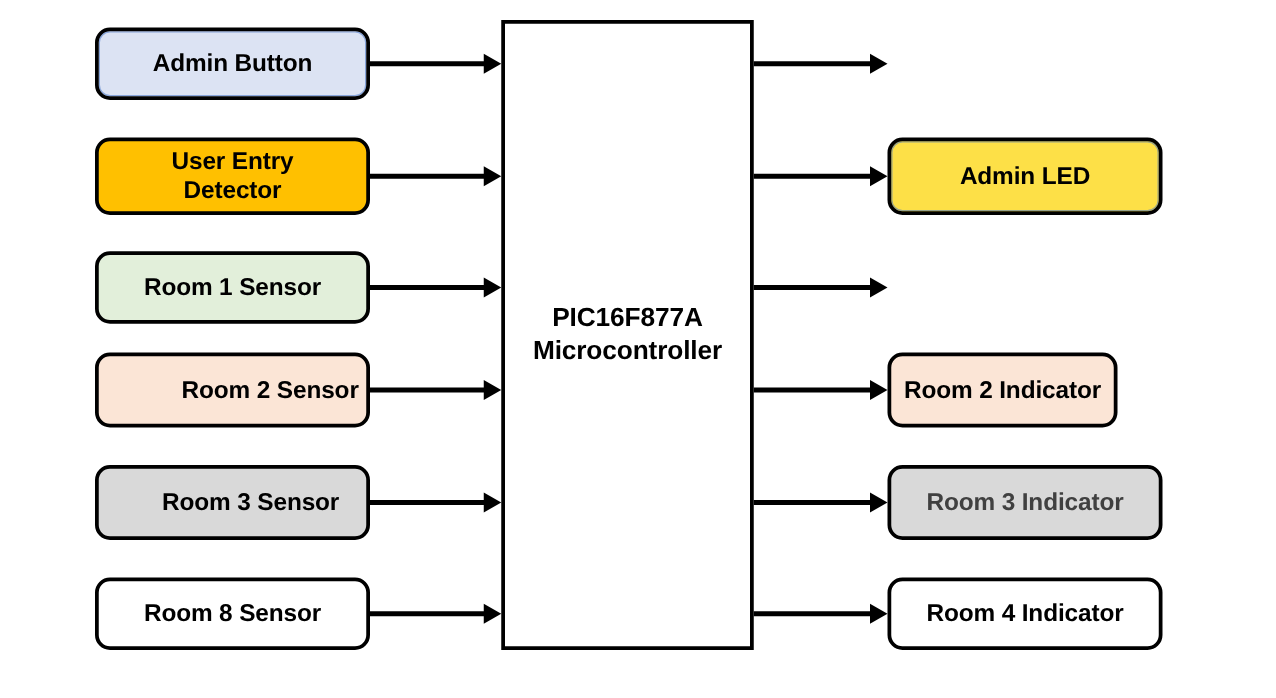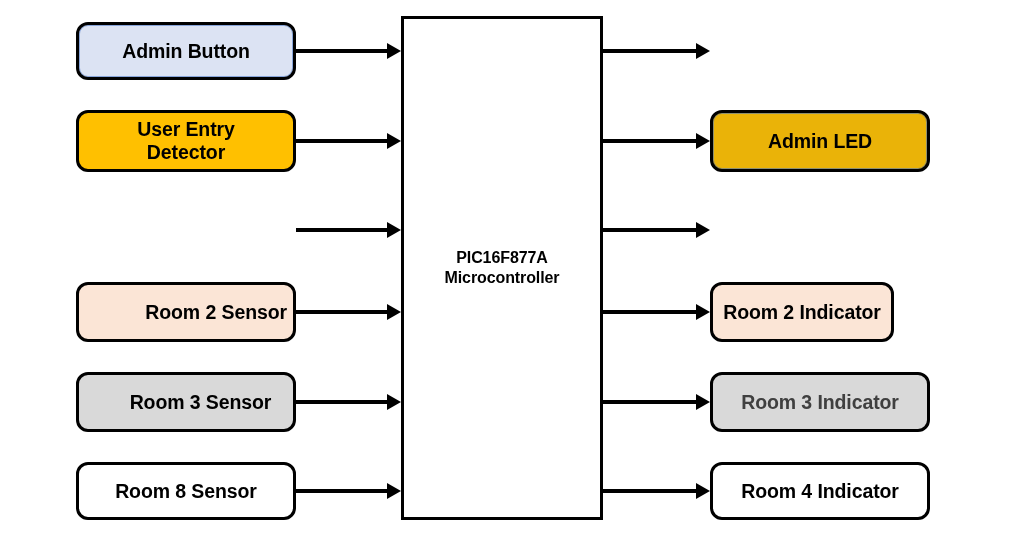--- a/index.html
+++ b/index.html
@@ -32,21 +32,21 @@
     letter-spacing:-0.1px;
     padding:2px 6px;
   }
   .node .lbl{display:block;white-space:pre-line;}
 
   
   .node.mcu{
     border:3.5px solid #000000;
     border-radius:0;
     background:#ffffff;
-    font-size:16px;
+    font-size:21px;
     line-height:1.22;
   }
 
   
   .node.ring{ box-shadow: inset 0 0 0 1px rgba(68,114,196,0.55); }
   .node.ring-n{ box-shadow:none; }
 
   
   .conn{position:absolute;height:0;}
   .conn .shaft{
@@ -71,36 +71,39 @@
 
 <div id="canvas">
 
   <div class="node ring" style="left: 76px; top: 22px; width: 220px; height: 58px; background: rgb(220, 227, 243); color: rgb(0, 0, 0);">
     <span class="lbl">Admin Button</span>
   </div>
   <div class="node ring-n" style="left: 76px; top: 110px; width: 220px; height: 62px; background: rgb(255, 192, 0); color: rgb(0, 0, 0);">
     <span class="lbl">User Entry
 Detector</span>
   </div>
+  <div class="node ring-n" style="left: 76px; top: 201px; width: 220px; height: 58px; background: rgb(226, 239, 218); color: rgb(0, 0, 0);">
+    <span class="lbl">Room 1 Sensor</span>
+  </div>
   <div class="node ring-n" style="left: 76px; top: 282px; width: 220px; height: 60px; background: rgb(251, 229, 214); color: rgb(0, 0, 0); justify-content: flex-end;">
     <span class="lbl">Room 2 Sensor</span>
   </div>
   <div class="node ring-n" style="left: 76px; top: 372px; width: 220px; height: 60px; background: rgb(217, 217, 217); color: rgb(0, 0, 0); padding-left: 35px;">
     <span class="lbl">Room 3 Sensor</span>
   </div>
   <div class="node ring-n" style="left: 76px; top: 462px; width: 220px; height: 58px; background: rgb(255, 255, 255); color: rgb(0, 0, 0);">
     <span class="lbl">Room 8 Sensor</span>
   </div>
 
   <div class="node mcu" style="left: 401px; top: 16px; width: 202px; height: 504px; background: rgb(255, 255, 255); color: rgb(0, 0, 0);">
     <span class="lbl">PIC16F877A
 Microcontroller</span>
   </div>
 
-  <div class="node ring" style="left: 710px; top: 110px; width: 220px; height: 62px; background: #eab308; color: rgb(0, 0, 0);">
+  <div class="node ring" style="left: 710px; top: 110px; width: 220px; height: 62px; background: #fde047; color: rgb(0, 0, 0);">
     <span class="lbl">Admin LED</span>
   </div>
   <div class="node ring-n" style="left: 710px; top: 282px; width: 184px; height: 60px; background: rgb(251, 229, 214); color: rgb(0, 0, 0);">
     <span class="lbl">Room 2 Indicator</span>
   </div>
   <div class="node ring-n" style="left: 710px; top: 372px; width: 220px; height: 60px; background: rgb(217, 217, 217); color: #404040;">
     <span class="lbl">Room 3 Indicator</span>
   </div>
   <div class="node ring-n" style="left: 710px; top: 462px; width: 220px; height: 58px; background: rgb(255, 255, 255); color: rgb(0, 0, 0);">
     <span class="lbl">Room 4 Indicator</span>

